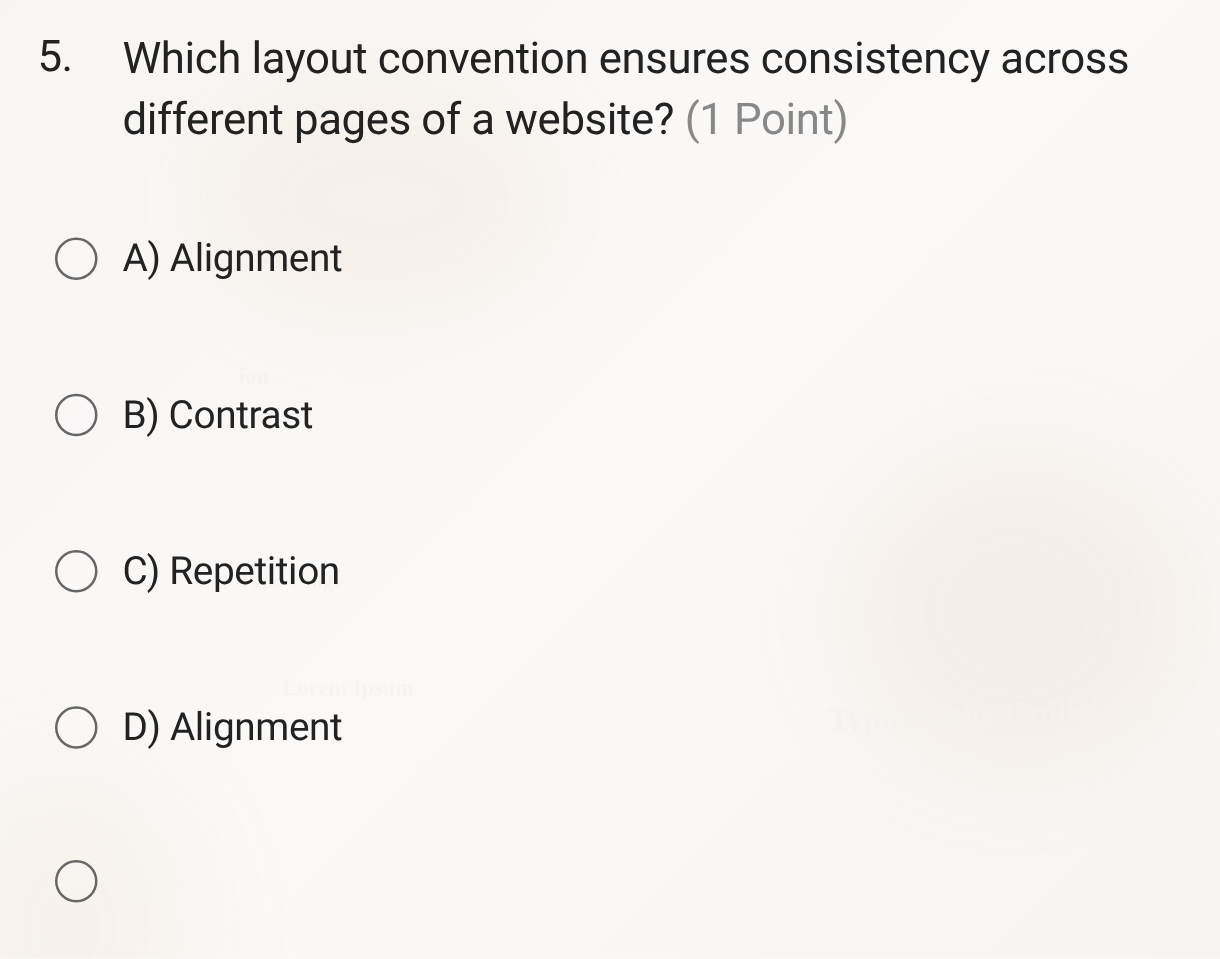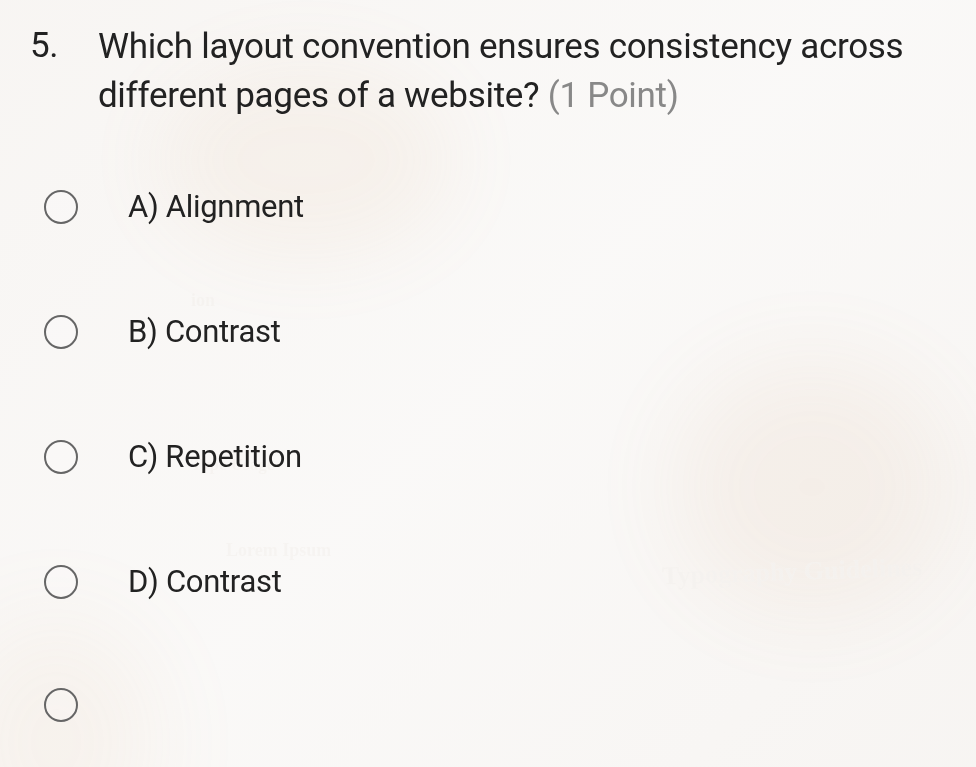--- a/index.html
+++ b/index.html
@@ -119,21 +119,21 @@
     .points {
       color: #888;
     }
     .options {
       margin-top: 68px;
       padding-left: 14px;
     }
     .option {
       display: flex;
       align-items: center;
-      gap: 50px;
+      gap: 20px;
       margin-bottom: 88px;
       cursor: pointer;
     }
     .option:last-child {
       margin-bottom: 0;
     }
     .radio {
       width: 34px;
       height: 34px;
       border: 2px solid #666;
@@ -178,19 +178,19 @@
     <div class="option">
       <div class="radio"></div>
       <div class="option-label">B) Contrast</div>
     </div>
     <div class="option">
       <div class="radio"></div>
       <div class="option-label">C) Repetition</div>
     </div>
     <div class="option">
       <div class="radio"></div>
-      <div class="option-label">D) Contrast</div>
+      <div class="option-label">D) Alignment</div>
     </div>
     <div class="option">
       <div class="radio"></div>
     </div>
   </div>
 </div>
 
 </body></html>

